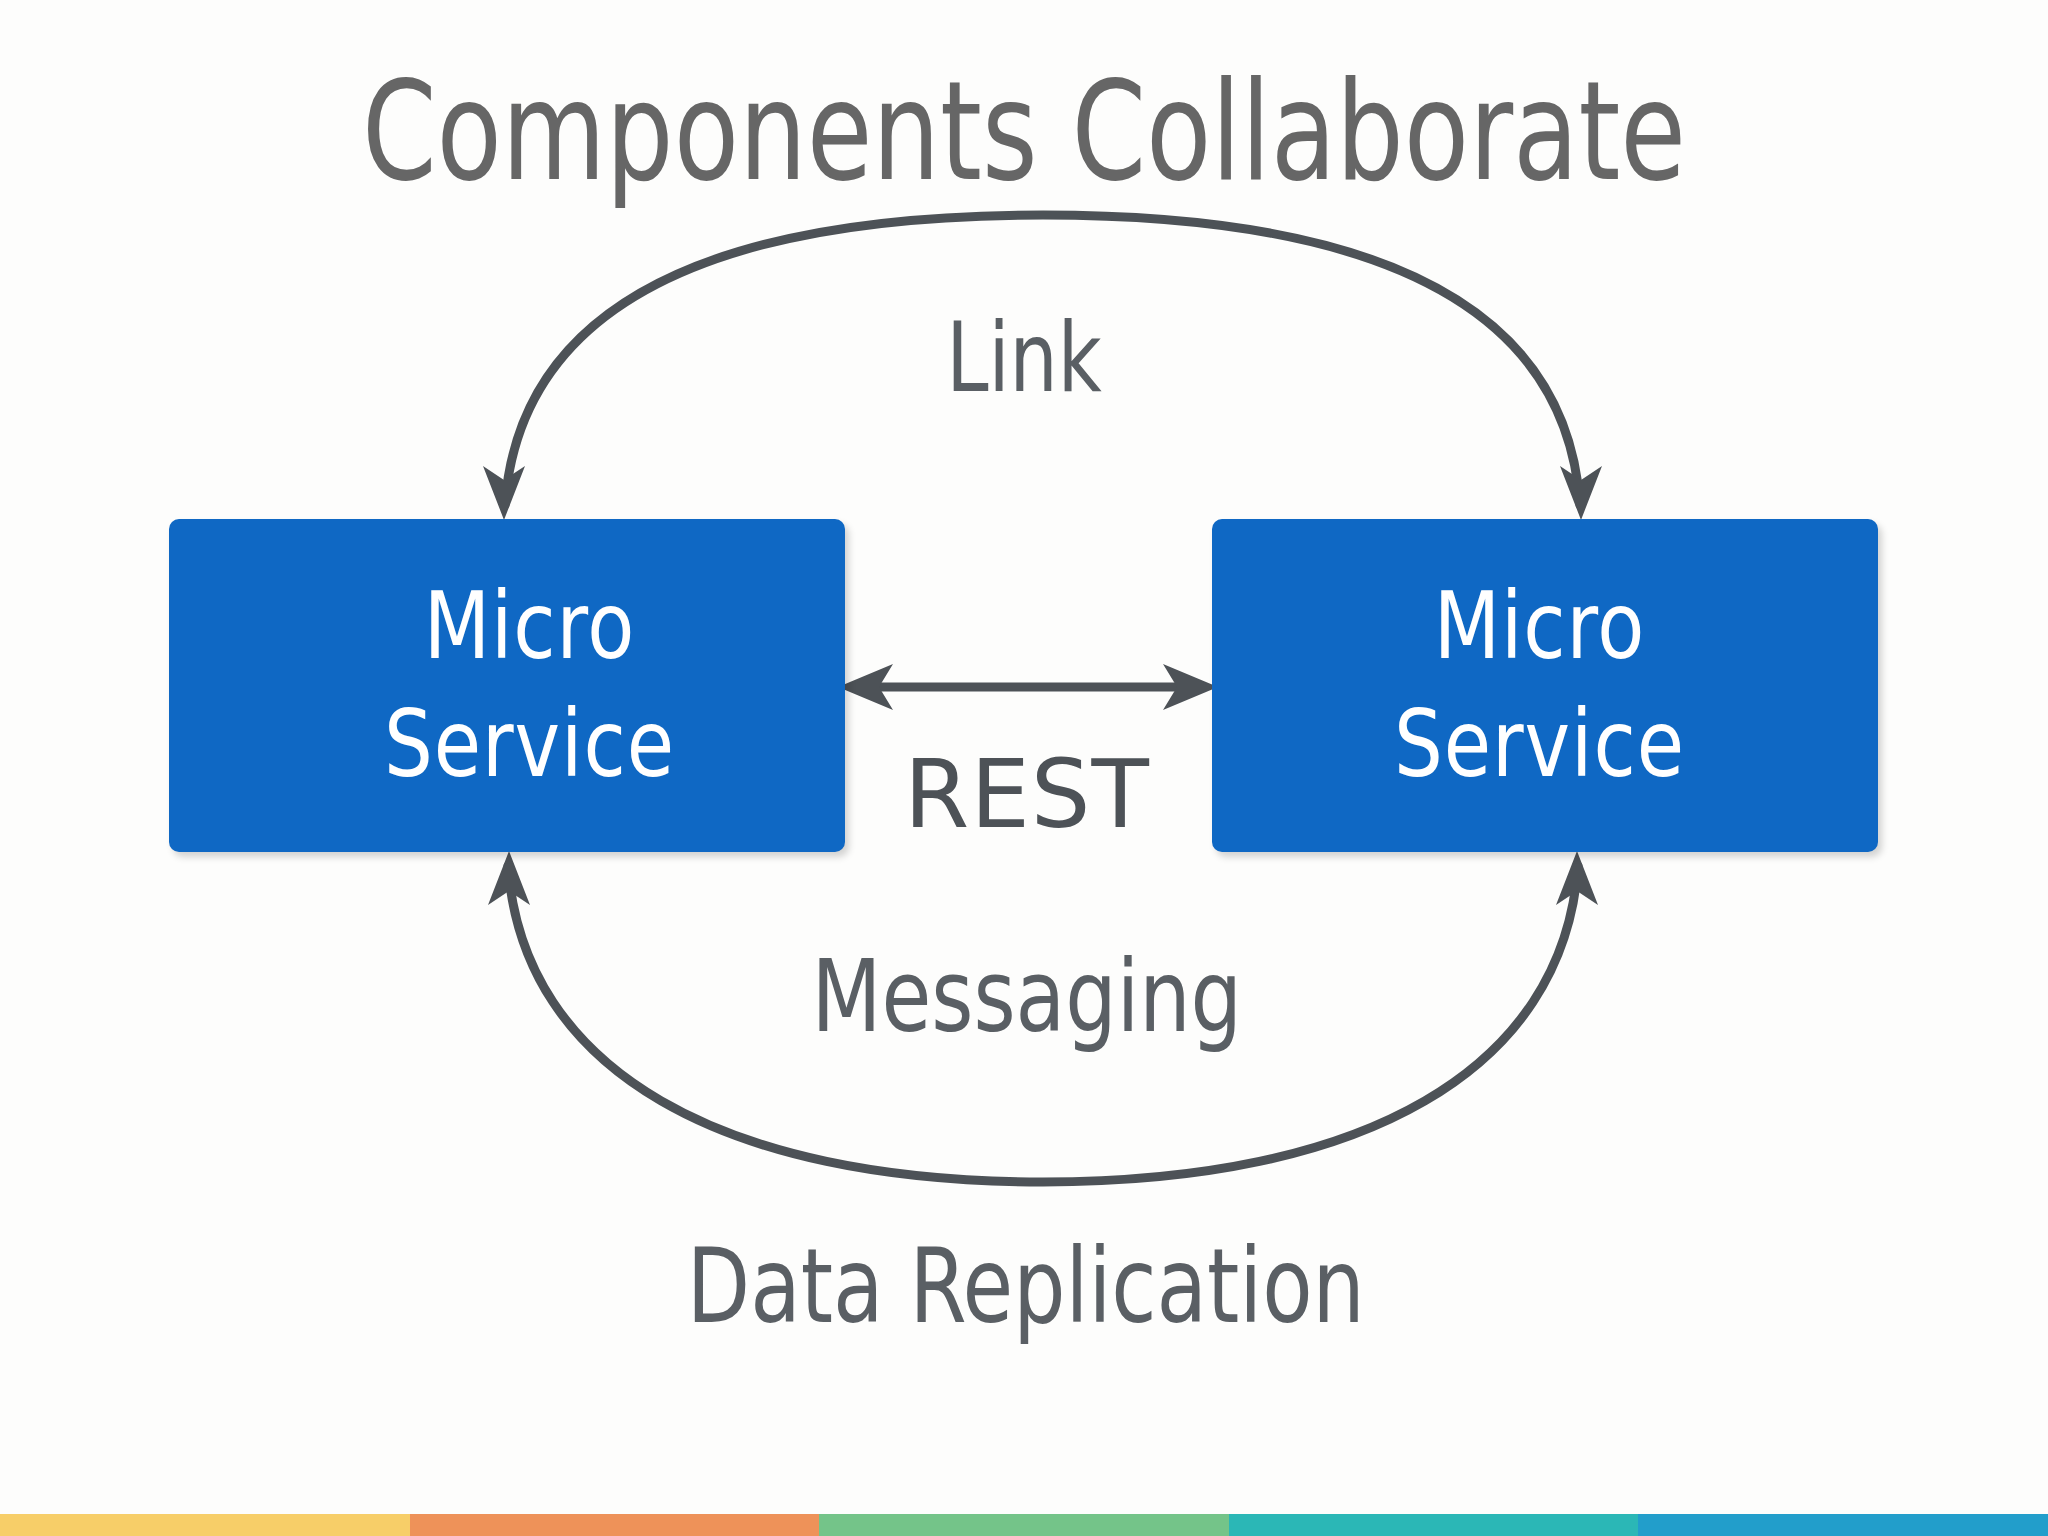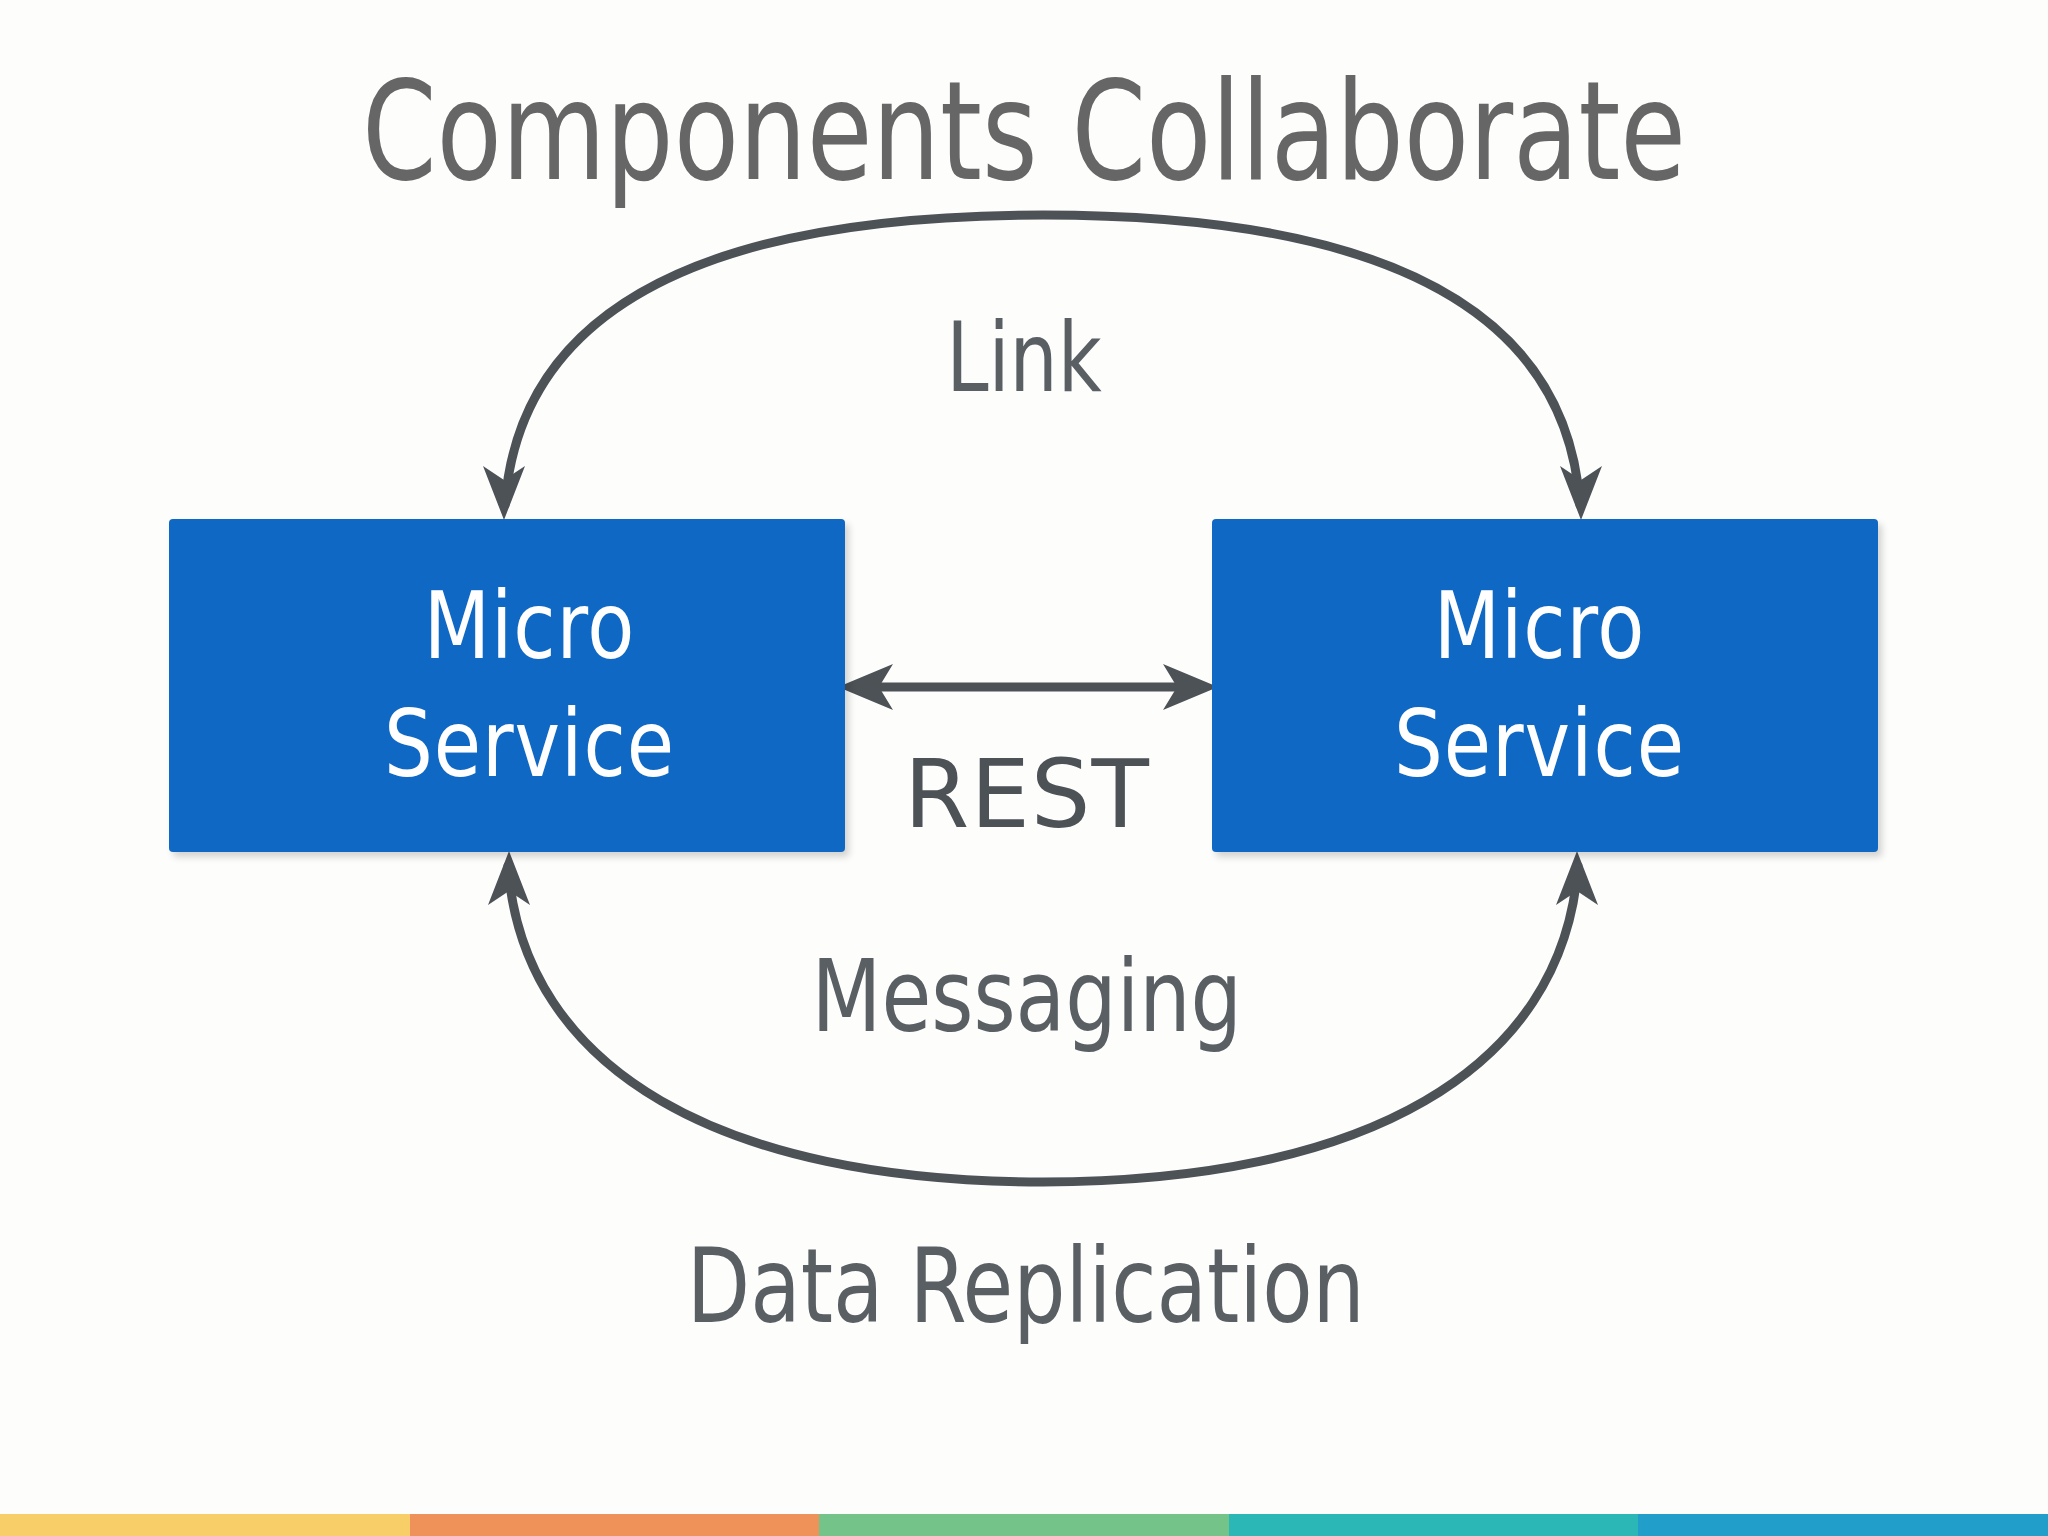--- a/index.html
+++ b/index.html
@@ -38,21 +38,21 @@
     position: absolute;
     left: 0;
     top: 0;
     width: 2048px;
     height: 1536px;
   }
 
   
   .service-box {
     position: absolute;
-    border-radius: 4px;
+    border-radius: 10px;
     background: #0f68c4;
     box-shadow: 4px 5px 7px rgba(0,0,0,0.17);
     display: flex;
     flex-direction: column;
     align-items: center;
     justify-content: center;
     color: #ffffff;
   }
   .service-box .line {
     font-family: "DejaVu Sans Condensed", "Liberation Sans Narrow", "Liberation Sans", sans-serif;

